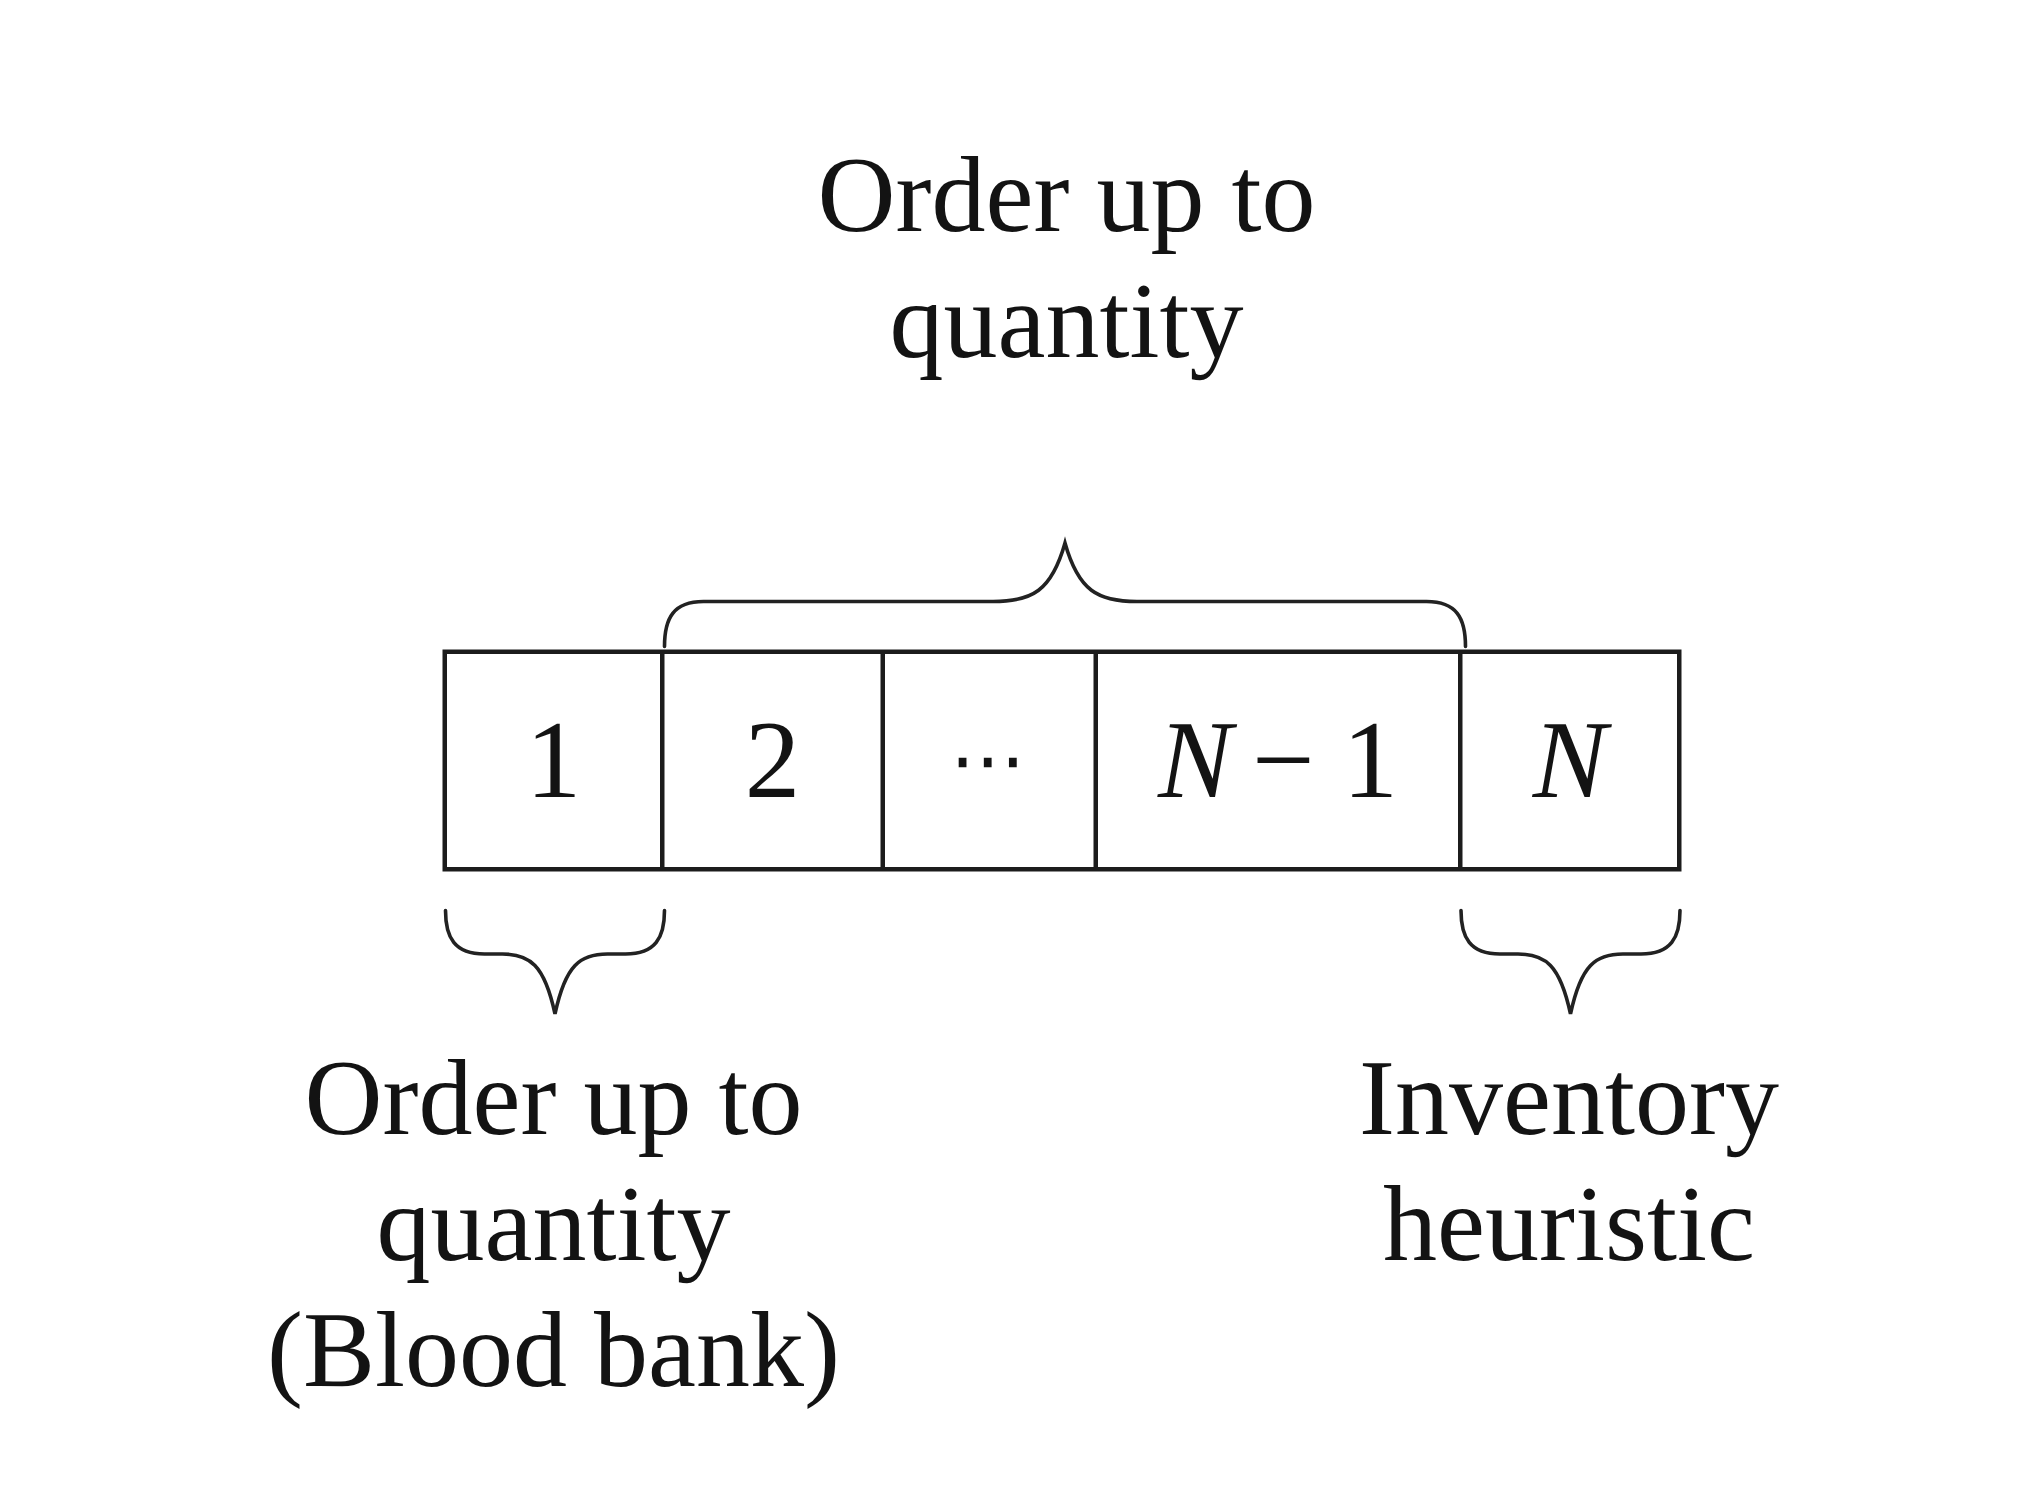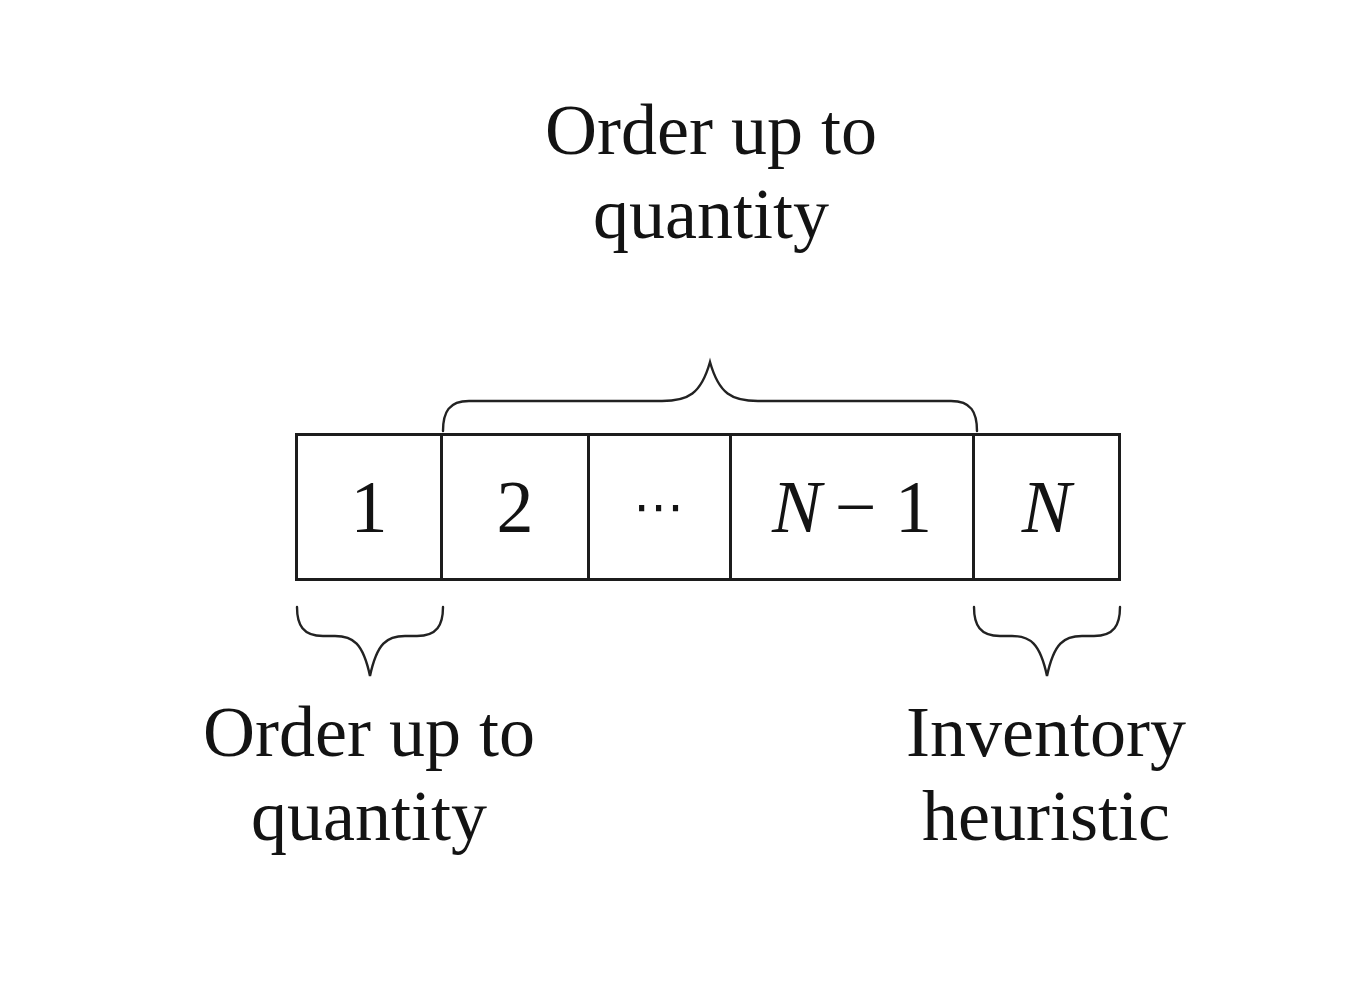--- a/index.html
+++ b/index.html
@@ -115,20 +115,21 @@
       <span class="rest">− 1</span>
     </div>
     <div class="cell cell-5">
       <span class="math-var">N</span>
     </div>
   </div>
 
   <div class="label label-bottom-left">
     <div>Order up to</div>
     <div>quantity</div>
+    <div>(Blood bank)</div>
   </div>
 
   <div class="label label-bottom-right">
     <div>Inventory</div>
     <div>heuristic</div>
   </div>
 
 </div>
 
 </body></html>

